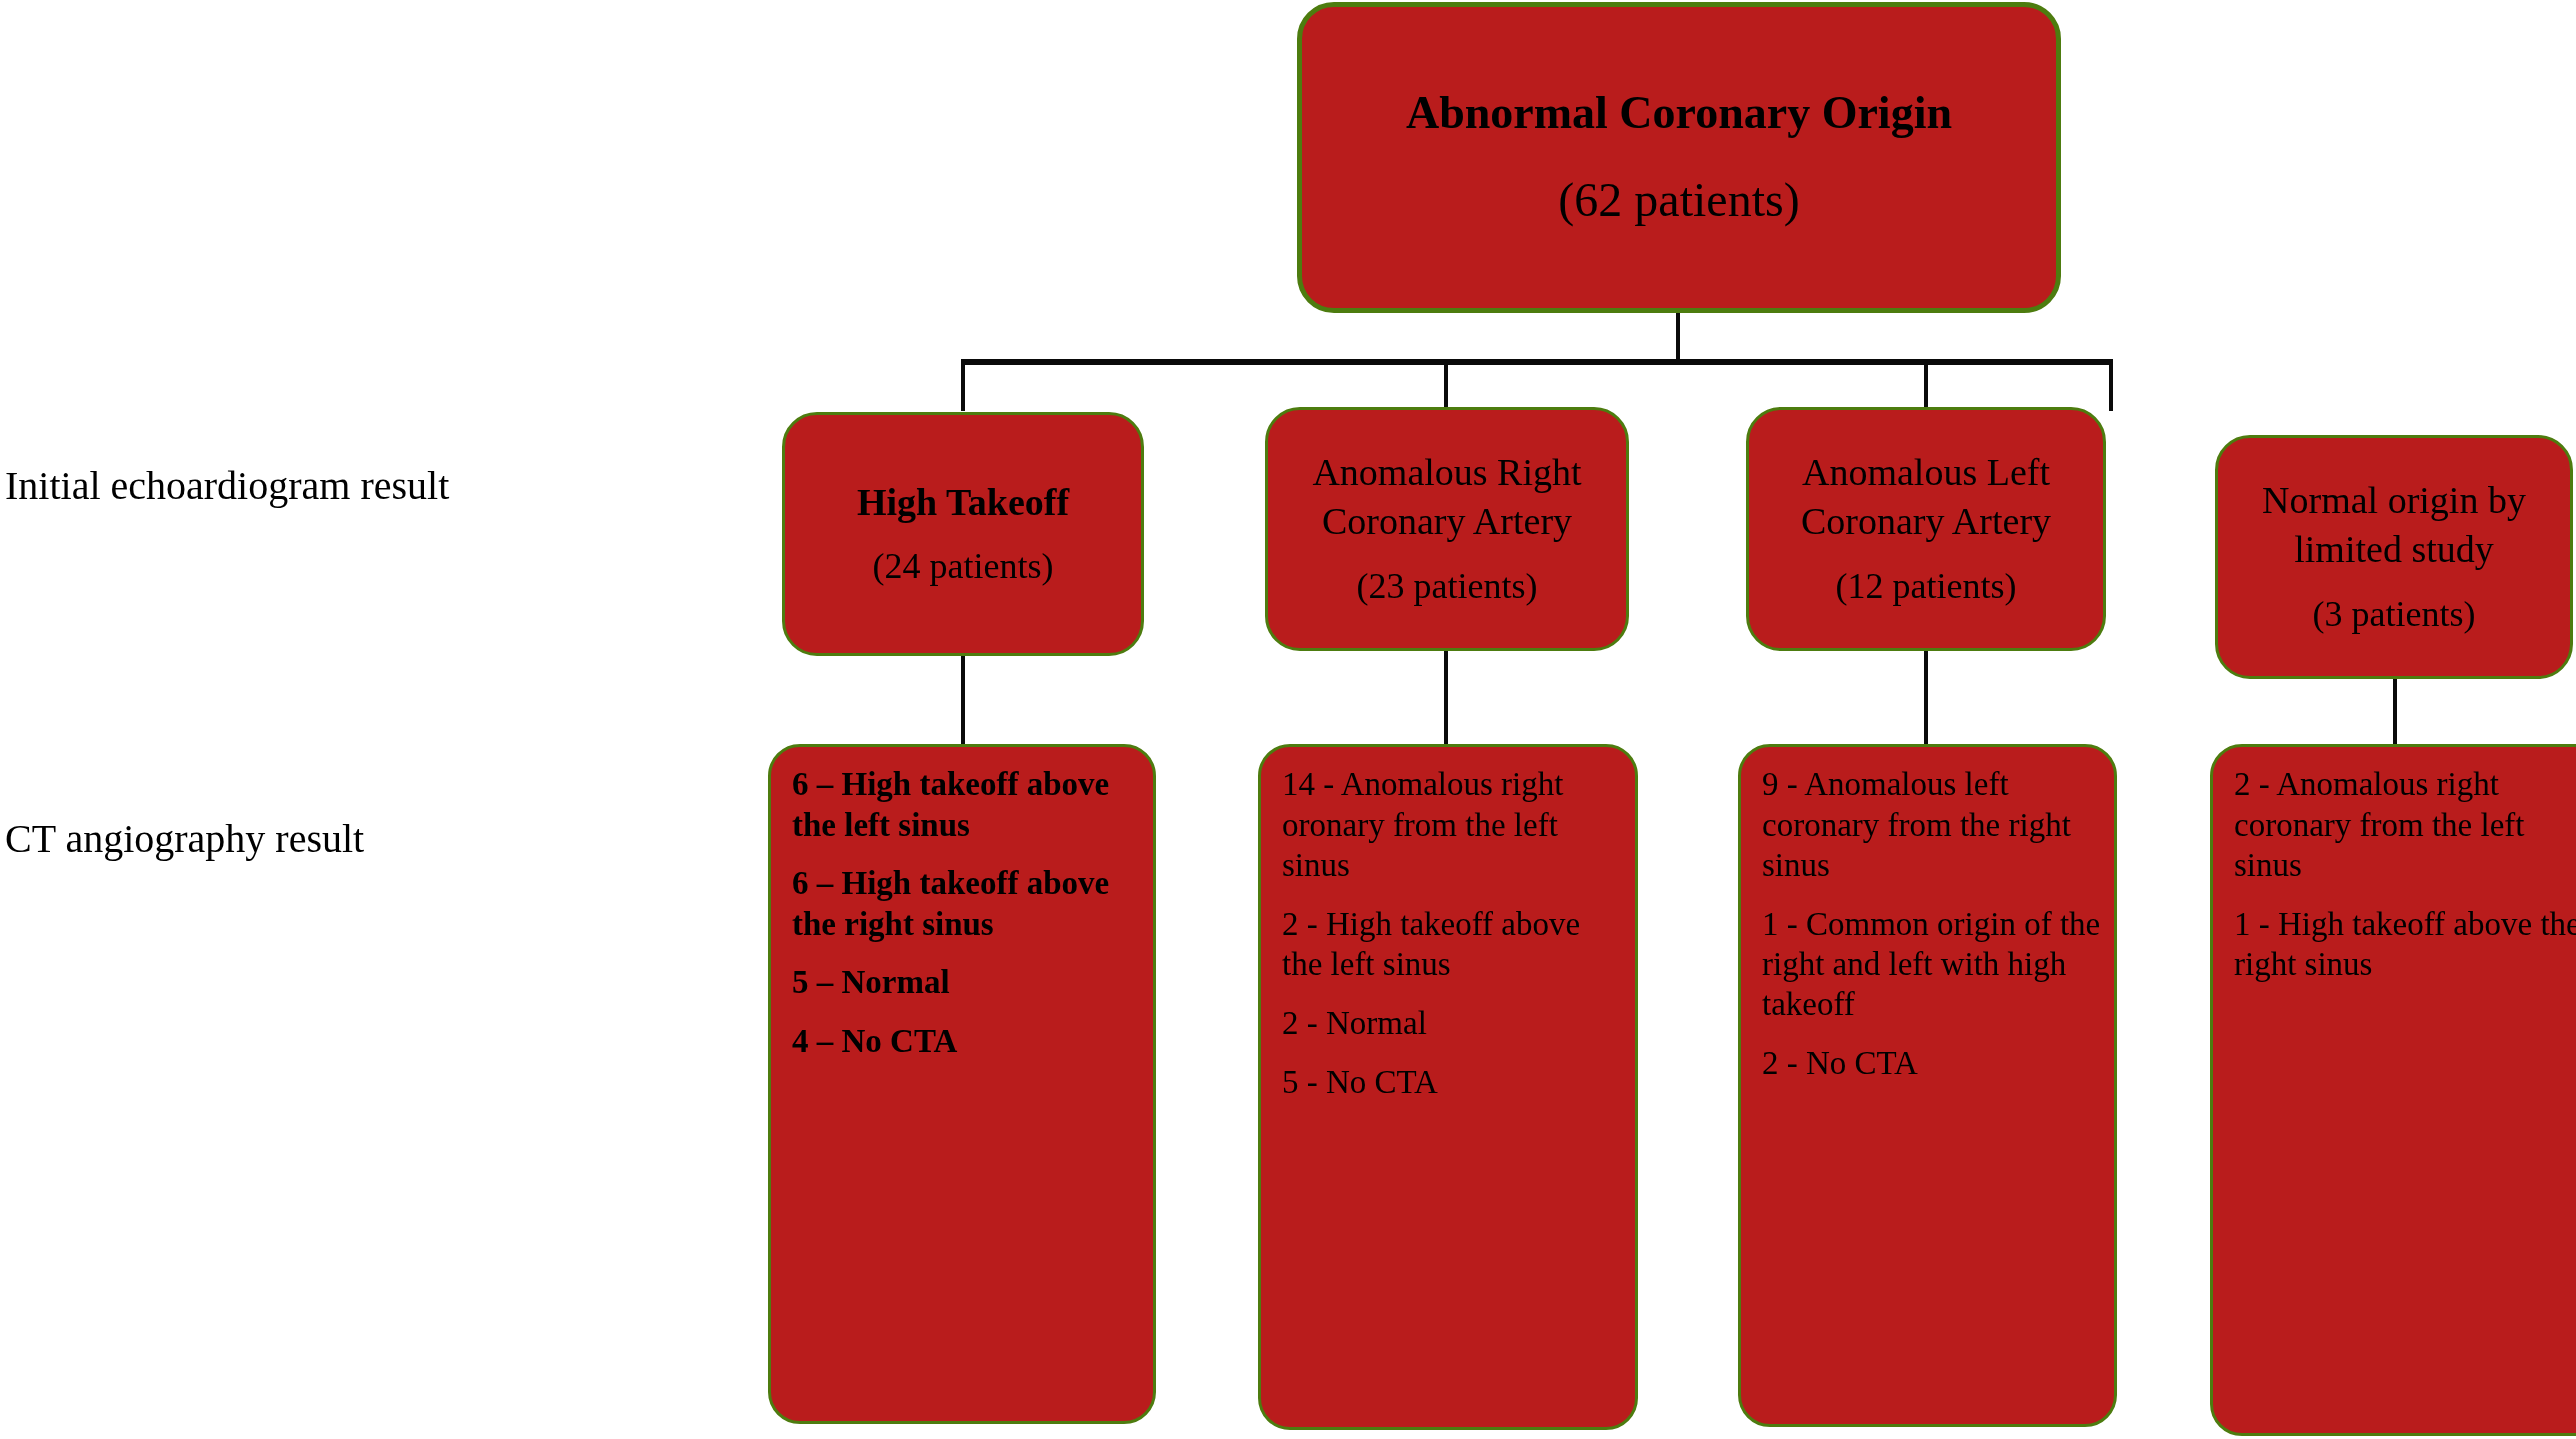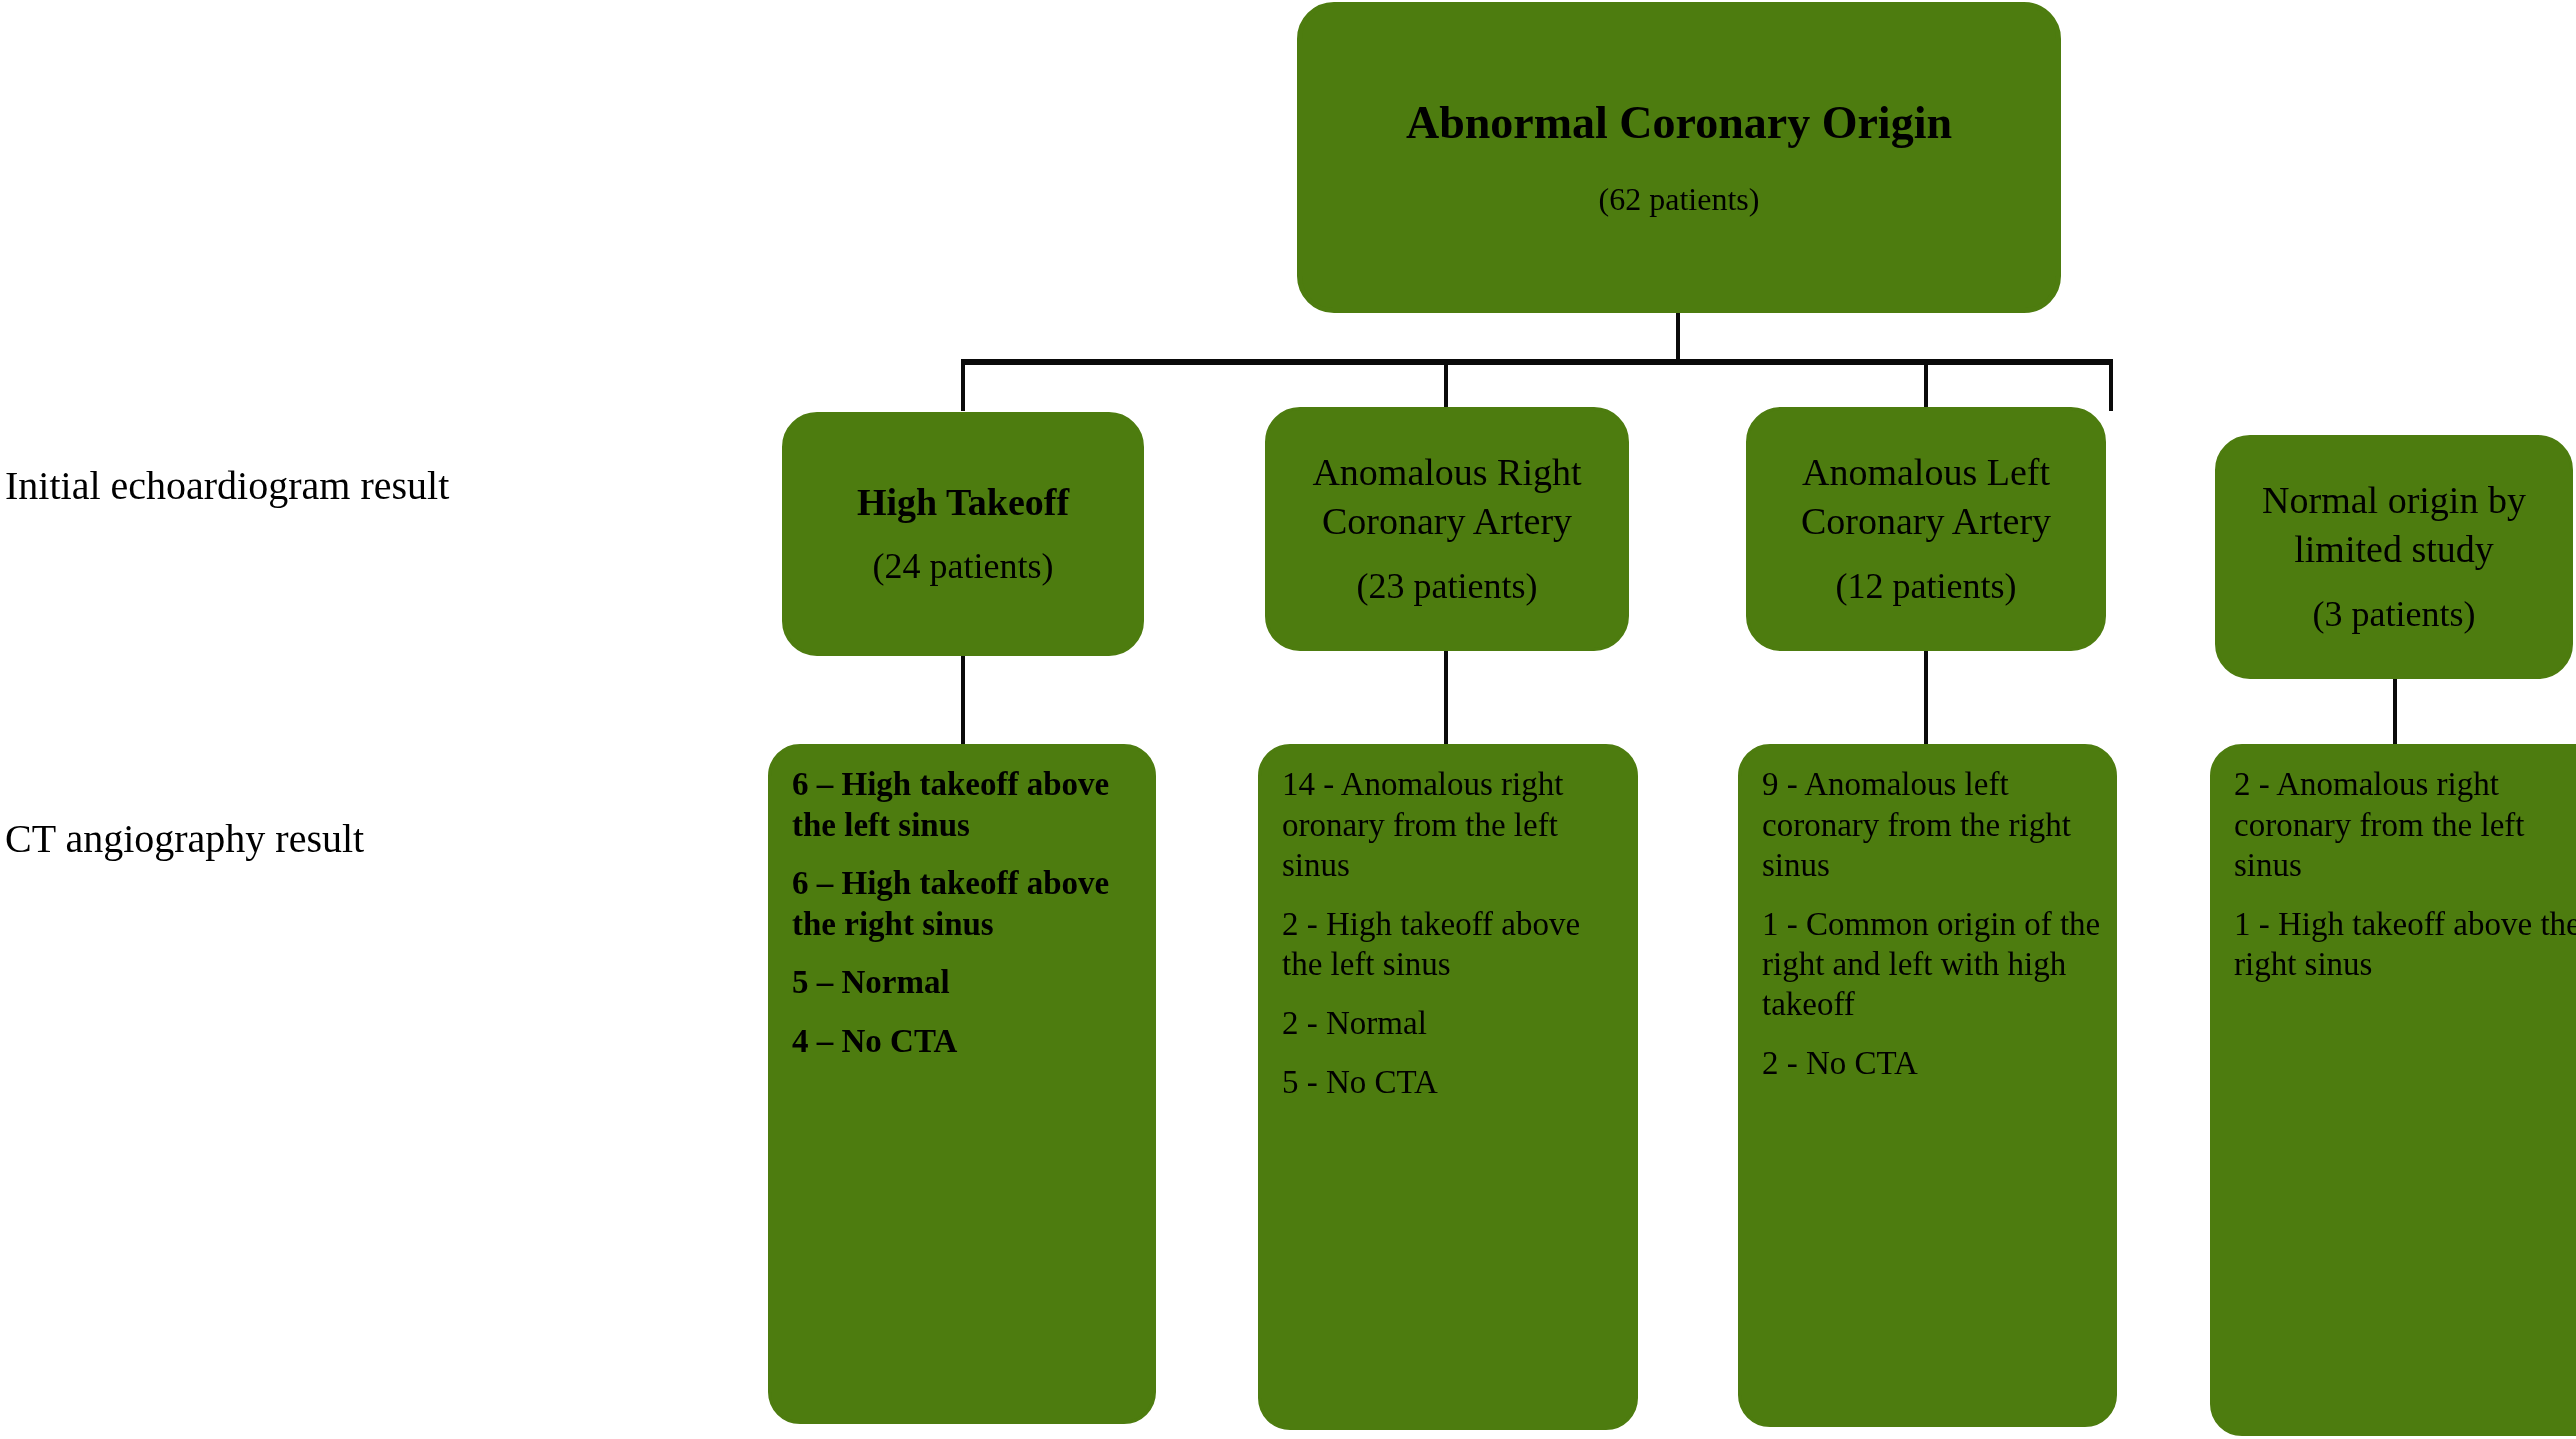--- a/index.html
+++ b/index.html
@@ -25,21 +25,21 @@
     color: #000;
     white-space: nowrap;
   }
 
   
   .node {
     position: absolute;
     box-sizing: border-box;
     border: 3px solid #4d7c0f;
     border-radius: 35px;
-    background: #4d7c0f;
+    background: #b91c1c;
     z-index: 3;
   }
   .node.root {
     border-width: 5.6px;
     border-radius: 37px;
   }
 
   .node-center {
     position: absolute;
     left: 0; right: 0;
@@ -56,21 +56,21 @@
   }
   .title-line.bold { font-weight: bold; }
 
   .count-line {
     font-size: 36px;
     line-height: 1.30;
     margin-top: 16px;
   }
 
   .root .title-line { font-size: 46px; font-weight: bold; }
-  .root .count-line { font-size: 32px; margin-top: 26px; }
+  .root .count-line { font-size: 48px; margin-top: 26px; }
 
   
   .node.detail {
     border-radius: 32px;
   }
   .detail-list {
     position: absolute;
     top: 17.3px;
     left: 21px;
     right: 13.6px;

